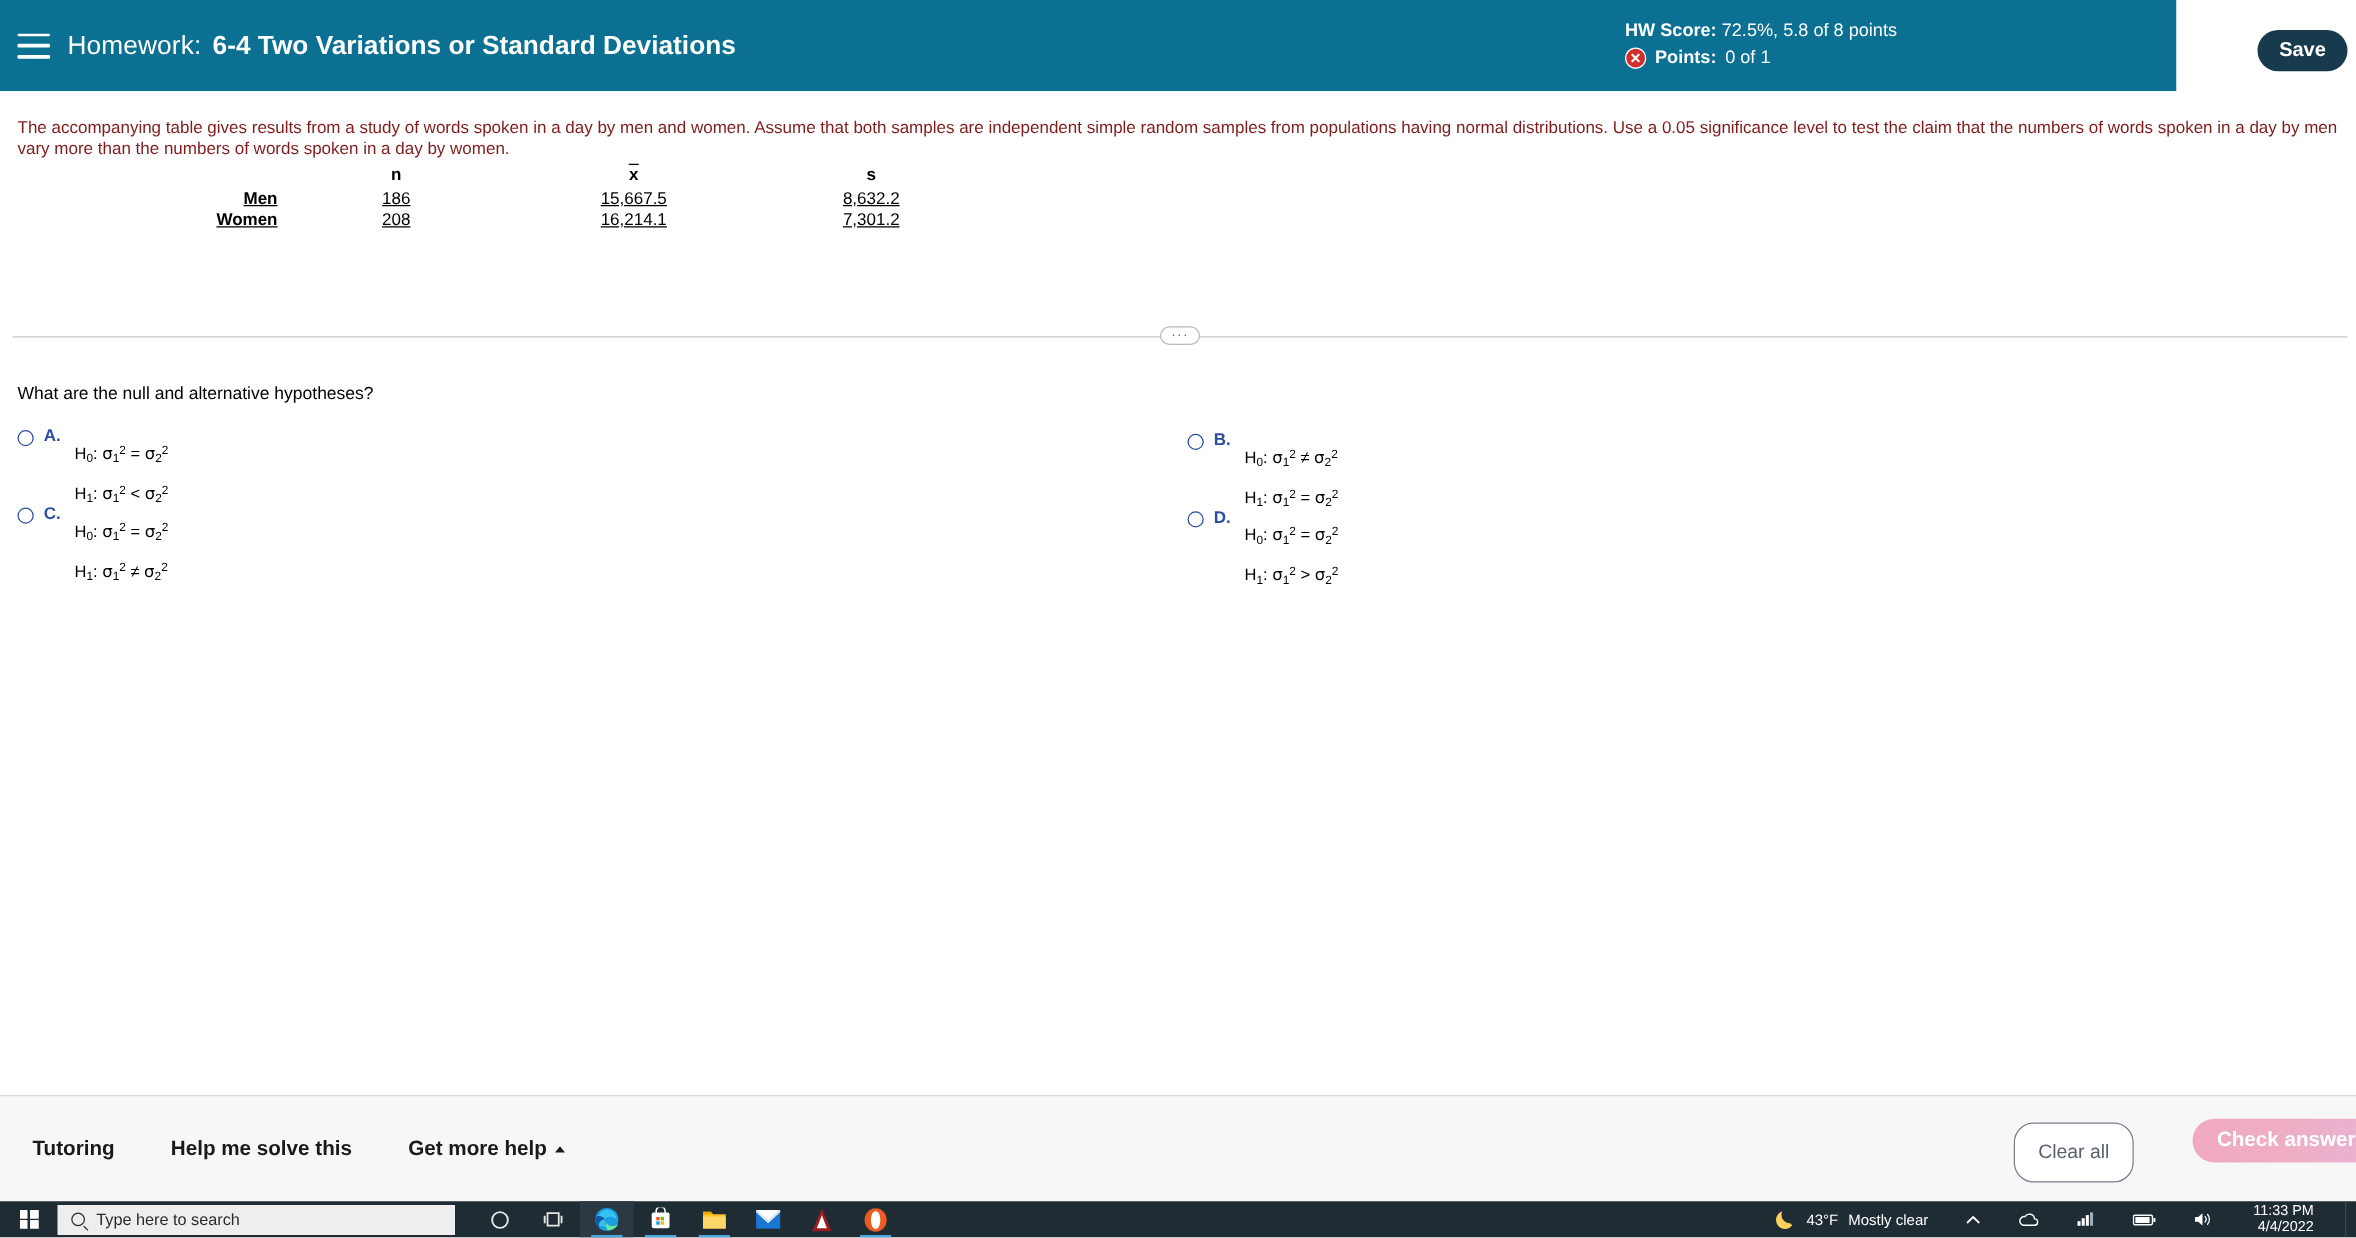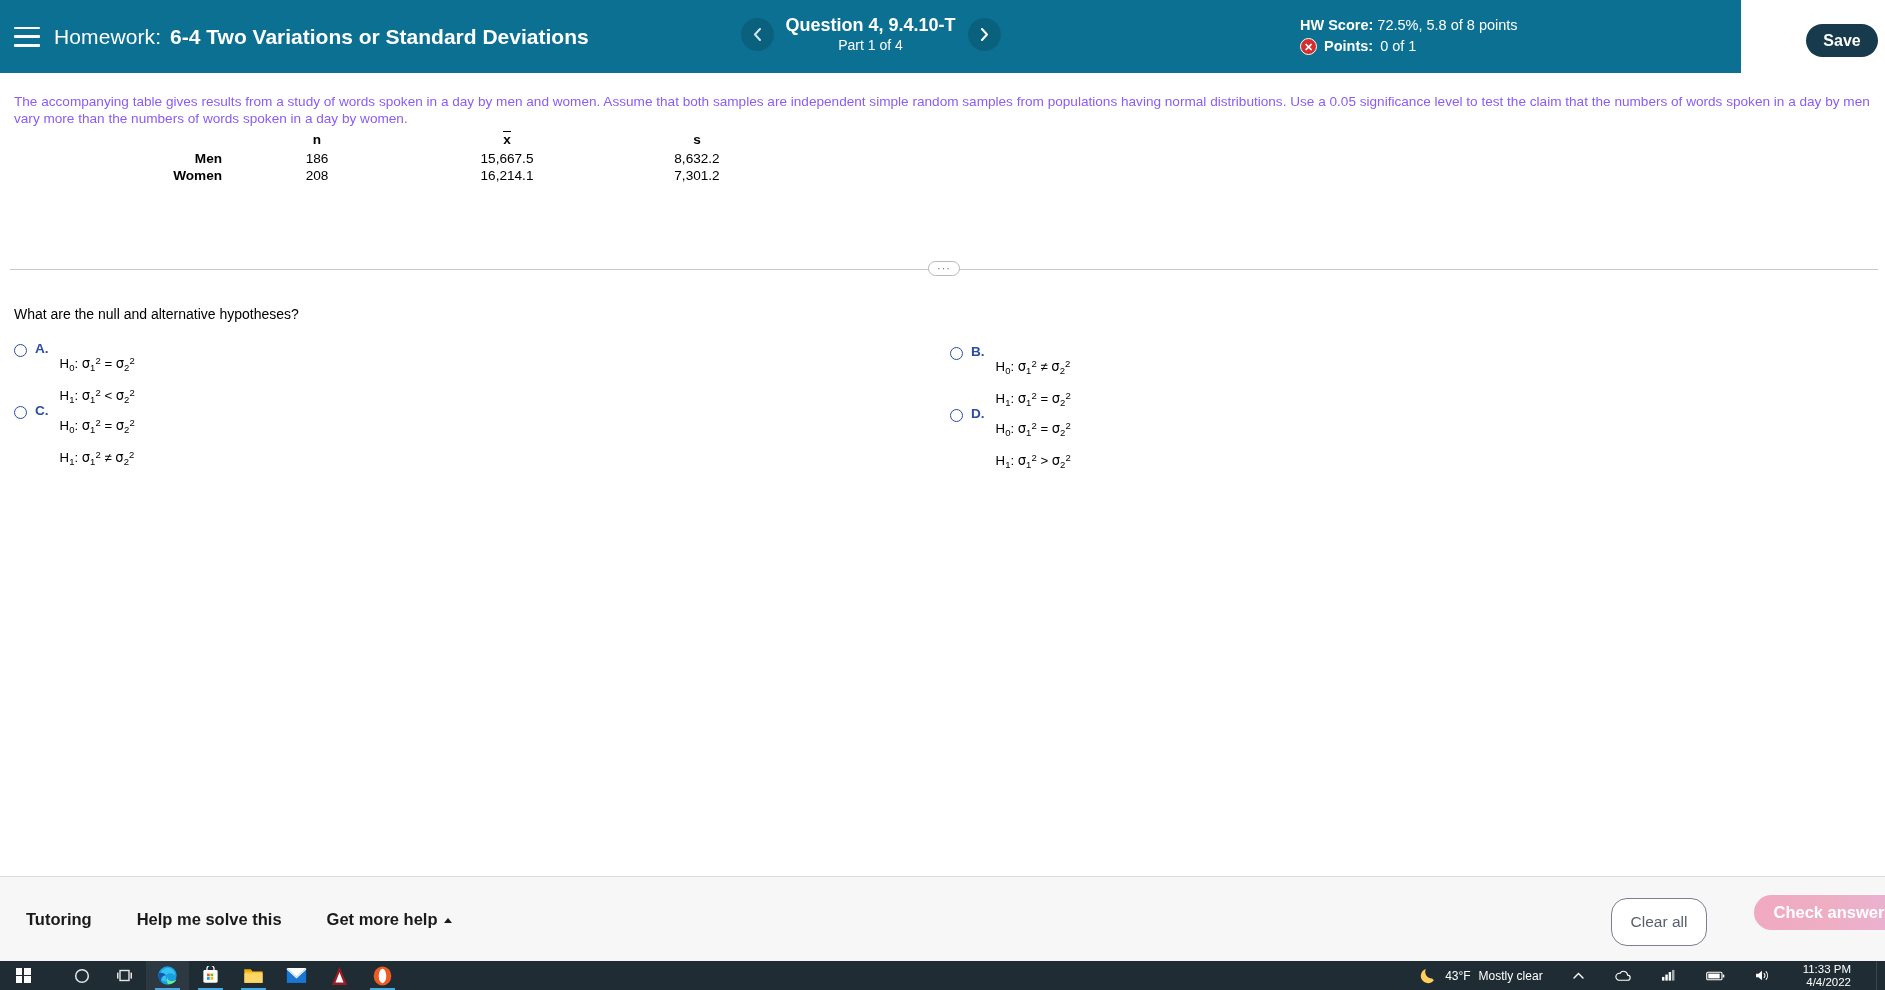--- a/index.html
+++ b/index.html
@@ -74,30 +74,30 @@
     display: flex; align-items: center; justify-content: center;
   }
 
   
   .qbody {
     position: absolute; left: 0; top: 73px; width: 1885px; height: 803px;
     background: #ffffff;
   }
   .prompt {
     position: absolute; left: 14px; top: 20px; width: 1866px;
-    font-size: 13.6px; line-height: 17px; color: #8b5cf6;
+    font-size: 13.6px; line-height: 17px; color: #7f1d1d;
   }
   .stat-table {
     position: absolute; left: 150px; top: 58px;
     border-collapse: collapse; font-size: 13.6px; color: #000;
   }
   .stat-table th {
     font-weight: bold; text-align: center; padding: 1px 0 3px 0; font-size: 13.6px;
   }
-  .stat-table td { text-align: center; padding: 1px 0; }
+  .stat-table td { text-align: center; padding: 1px 0; text-decoration: underline; }
   .stat-table .rowlab { font-weight: bold; text-align: right; padding-right: 0; }
   .col-n  { width: 190px; }
   .col-x  { width: 190px; }
   .col-s  { width: 190px; }
   .xbar { position: relative; display: inline-block; }
   .xbar::before {
     content: ""; position: absolute; left: 0; right: 0; top: -1px;
     border-top: 1.3px solid #000;
   }
 
@@ -225,36 +225,20 @@
 
 <div class="mml-header">
   <div class="hamburger">
     <i></i>
       <i></i>
       <i></i>
   </div>
   <span class="hw-label">Homework:</span>
   <span class="hw-title">6-4 Two Variations or Standard Deviations</span>
 
-  <div class="q-nav">
-    <div class="nav-circle">
-      <svg width="9" height="13" viewBox="0 0 9 13">
-        <path d="M7 1 L2 6.5 L7 12" stroke="#cfe6ee" stroke-width="2" fill="none" stroke-linecap="round" stroke-linejoin="round"></path>
-      </svg>
-    </div>
-    <div class="q-center">
-      <div class="q-title">Question 4, 9.4.10-T</div>
-      <div class="q-part">Part 1 of 4</div>
-    </div>
-    <div class="nav-circle">
-      <svg width="9" height="13" viewBox="0 0 9 13">
-        <path d="M2 1 L7 6.5 L2 12" stroke="#ffffff" stroke-width="2" fill="none" stroke-linecap="round" stroke-linejoin="round"></path>
-      </svg>
-    </div>
-  </div>
 
   <div class="score-block">
     <div>
       <b>HW Score:</b>
       <span>72.5%, 5.8 of 8 points</span>
     </div>
     <div class="pts-row">
       <span class="x-badge">✕</span>
       <b>Points:</b>
       <span>0 of 1</span>
@@ -401,20 +385,24 @@
 <div class="taskbar">
   <div class="start-btn">
     <div class="win-logo">
         <i></i>
         <i></i>
         <i></i>
         <i></i>
       </div>
   </div>
 
+  <div class="search-box">
+    <span class="mag"></span>
+    <span class="search-ph">Type here to search</span>
+  </div>
 
   <div class="tb-icon" style="margin-left:14px;">
     <svg width="16" height="16" viewBox="0 0 16 16">
       <circle cx="8" cy="8" r="6.3" fill="none" stroke="#e6e6e6" stroke-width="1.5"></circle>
     </svg>
   </div>
 
   <div class="tb-icon">
     <svg width="17" height="15" viewBox="0 0 17 15">
       <rect x="4" y="2.5" width="9" height="10" fill="none" stroke="#e6e6e6" stroke-width="1.4"></rect>

